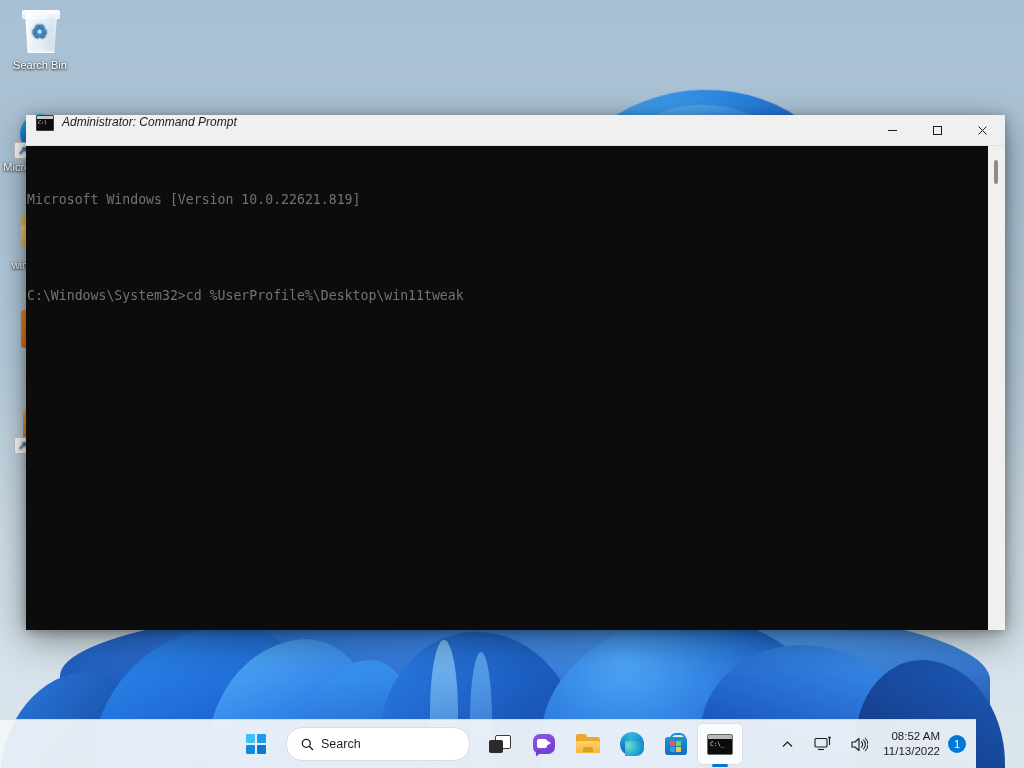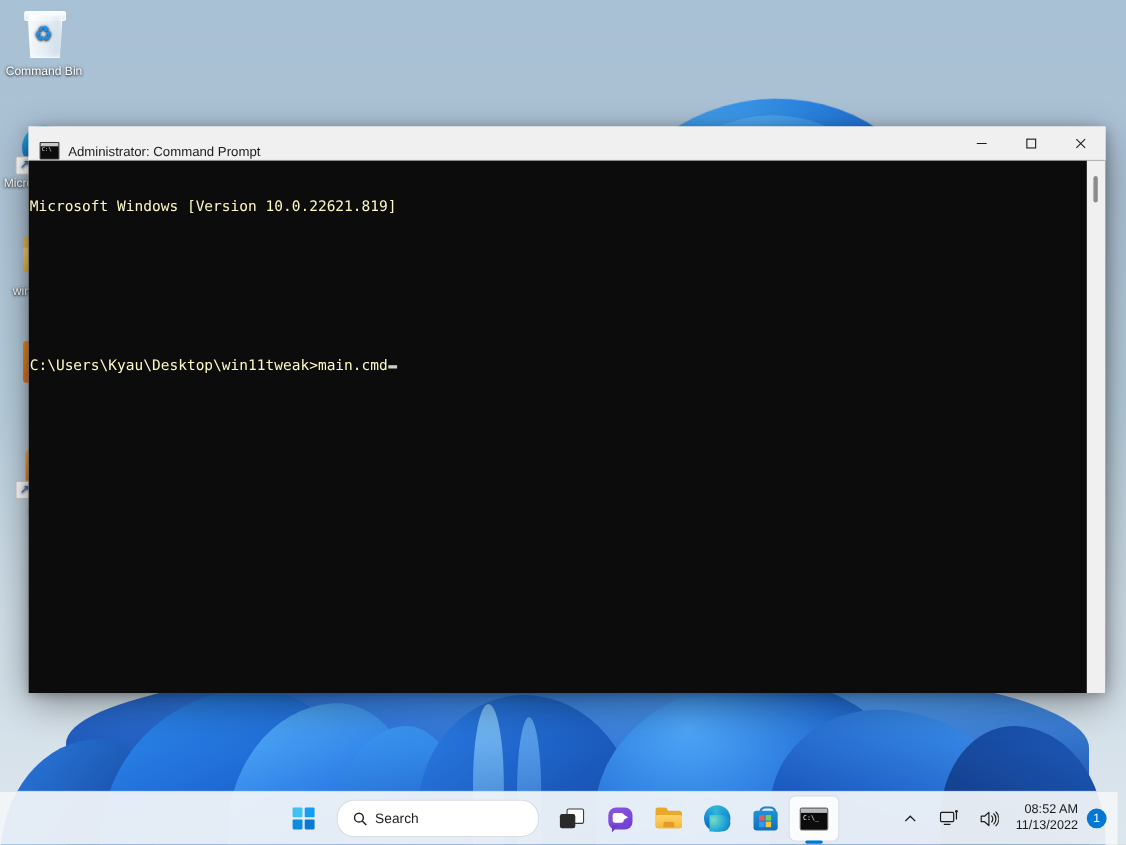--- a/index.html
+++ b/index.html
@@ -186,22 +186,23 @@
     position: absolute;
     left: 26px; top: 115px;
     width: 979px; height: 514px;
     background: #f0f0f0;
     box-shadow: 0 10px 34px rgba(0,0,0,.42), 0 2px 10px rgba(0,0,0,.3);
   }
   #titlebar {
     position: relative;
     height: 30px;
     background: #f0f0f0;
-    display: flex; align-items: flex-end;
+    display: flex; align-items: flex-start;
     border-bottom: 1px solid #e2e2e2;
+    font-style: italic;
   }
   #titlebar-icon {
     width: 16px; height: 14px; margin-left: 10px; margin-right: 8px;
     background: #0c0c0c;
     border: 1px solid #3a3a3a;
     border-radius: 1px;
     position: relative;
     flex: none;
   }
   #titlebar-icon::before {
@@ -226,22 +227,22 @@
   }
   .wctl svg { display: block; }
   #console-body {
     position: relative;
     height: 484px;
     background: #0c0c0c;
     display: flex;
   }
   #console-text {
     flex: 1;
-    padding: 3px 0 0 1px;
-    color: #fef9c3;
+    padding: 14px 0 0 1px;
+    color: #737373;
     font-family: "DejaVu Sans Mono", monospace;
     font-size: 13.2px;
     line-height: 16px;
     white-space: pre;
     overflow: hidden;
     border-radius: 26px;
   }
   #console-text .line { height: 16px; }
   .caret {
     display: inline-block;
@@ -264,21 +265,21 @@
     border-radius: 2px;
   }
 
   
   #taskbar {
     position: absolute;
     left: 0; bottom: 0;
     width: 976px; height: 48px;
     background: rgba(243,246,249,.93);
     border-top: 1px solid rgba(0,0,0,.08);
-    display: flex; align-items: center; padding-left: 40px;
+    display: flex; align-items: center;
   }
   #taskbar-center {
     position: absolute;
     left: 50%; transform: translateX(-50%);
     display: flex; align-items: center; gap: 0px;
     height: 48px;
   }
   .tb-item {
     width: 44px; height: 40px;
     display: flex; align-items: center; justify-content: center;
@@ -437,21 +438,21 @@
     <div class="petal" id="sheen-1"></div>
     <div class="petal" id="sheen-2"></div>
   </div>
 
   <div class="desk-icon" style="left:2px; top:8px;">
     <div class="glyph">
       <div class="bin-lid"></div>
       <div class="bin-body"></div>
       <div class="bin-sym">♻</div>
     </div>
-    <span class="label">Command Bin</span>
+    <span class="label">Search Bin</span>
   </div>
 
   <div class="desk-icon" style="left:2px; top:110px;">
     <div class="glyph">
       <div class="edge-ring"></div>
       <div class="edge-inner"></div>
       <span class="shortcut-arrow">↗</span>
     </div>
     <span class="label">Microsoft Edge</span>
   </div>
@@ -501,22 +502,22 @@
               <line x1="1.5" y1="1.5" x2="9.5" y2="9.5" stroke="#1b1b1b" stroke-width="1"></line>
               <line x1="9.5" y1="1.5" x2="1.5" y2="9.5" stroke="#1b1b1b" stroke-width="1"></line>
             </svg>
         </div>
       </div>
     </div>
     <div id="console-body">
       <div id="console-text">
         <div class="line">Microsoft Windows [Version 10.0.22621.819]</div>
         <div class="line"></div>
+        <div class="line">C:\Windows\System32&gt;cd %UserProfile%\Desktop\win11tweak</div>
         <div class="line"></div>
-        <div class="line"><span>C:\Users\Kyau\Desktop\win11tweak&gt;main.cmd</span><span class="caret"></span></div>
       </div>
       <div id="console-scrollbar">
         <div id="console-scroll-thumb"></div>
       </div>
     </div>
   </div>
 
   <div id="taskbar">
     <div id="taskbar-center">
 

